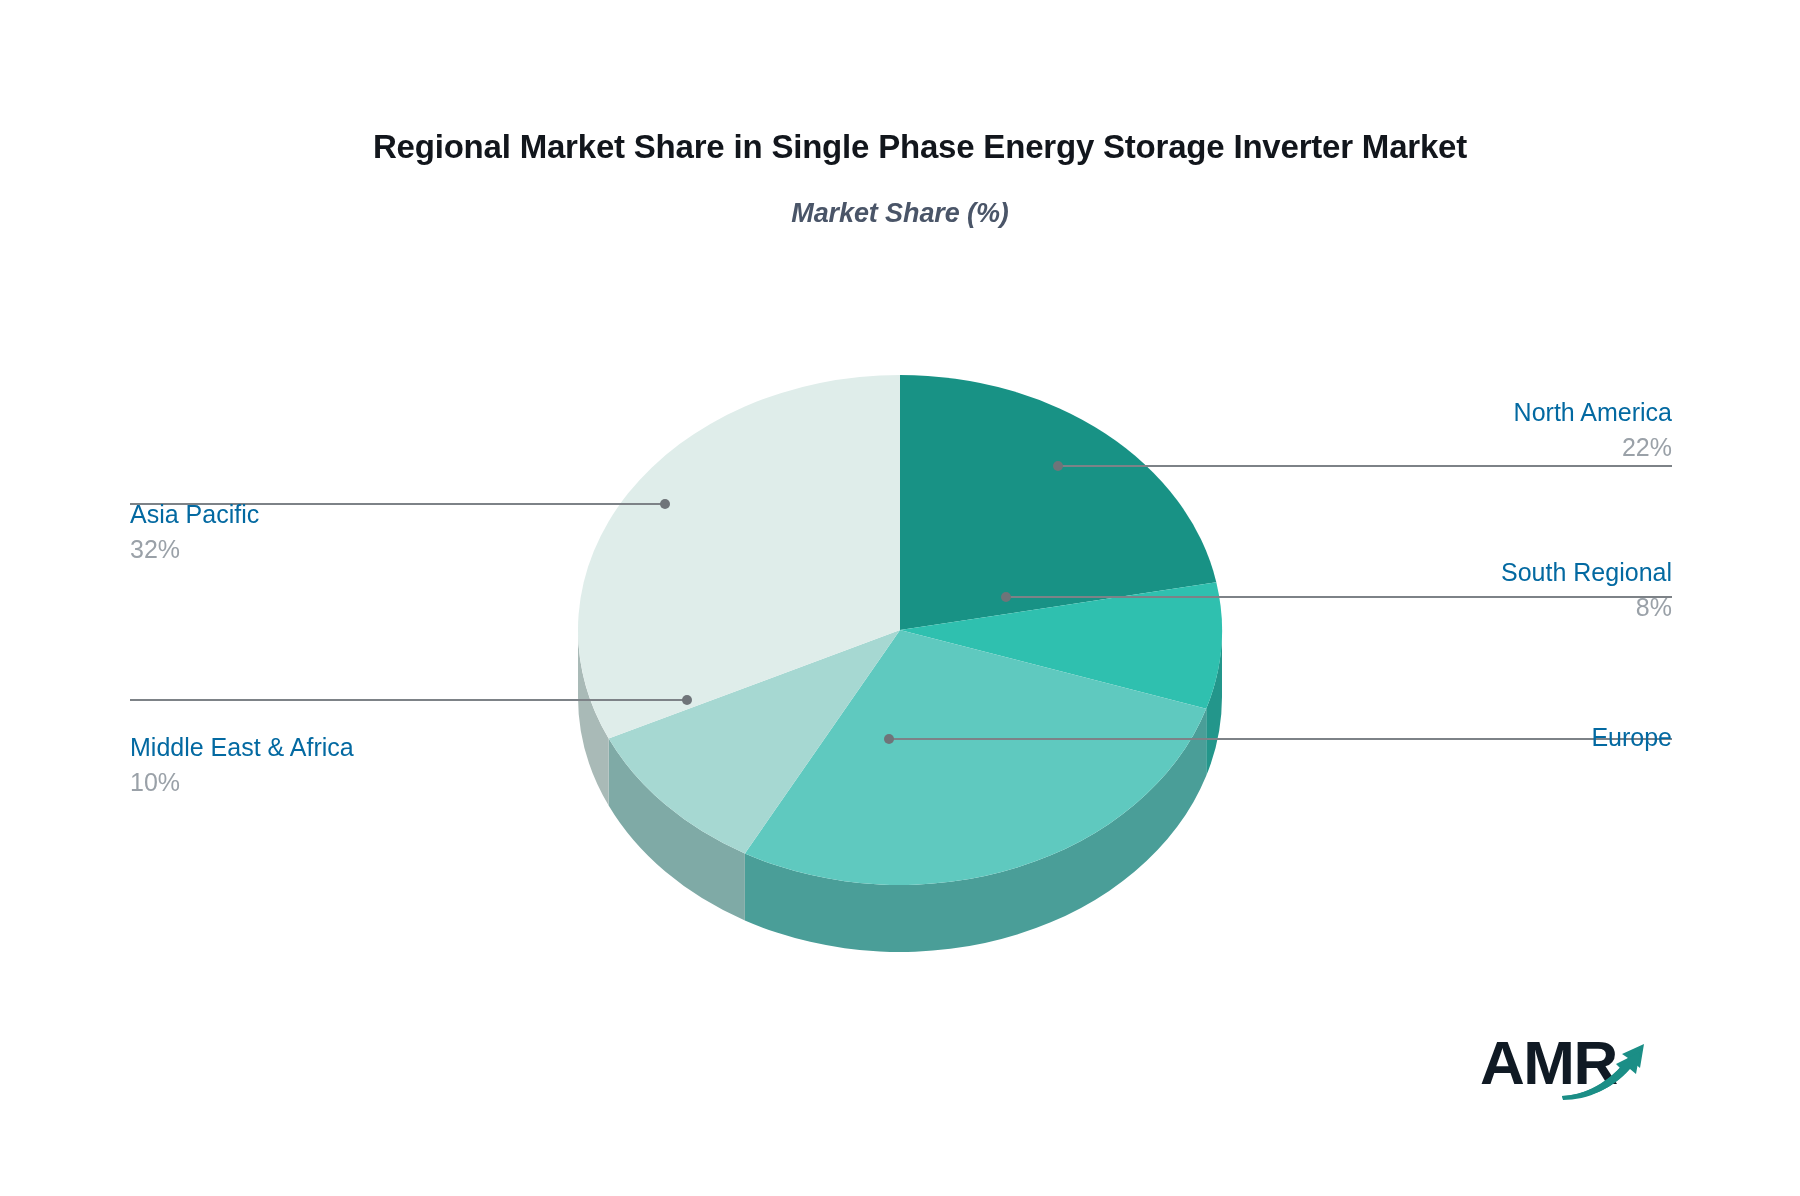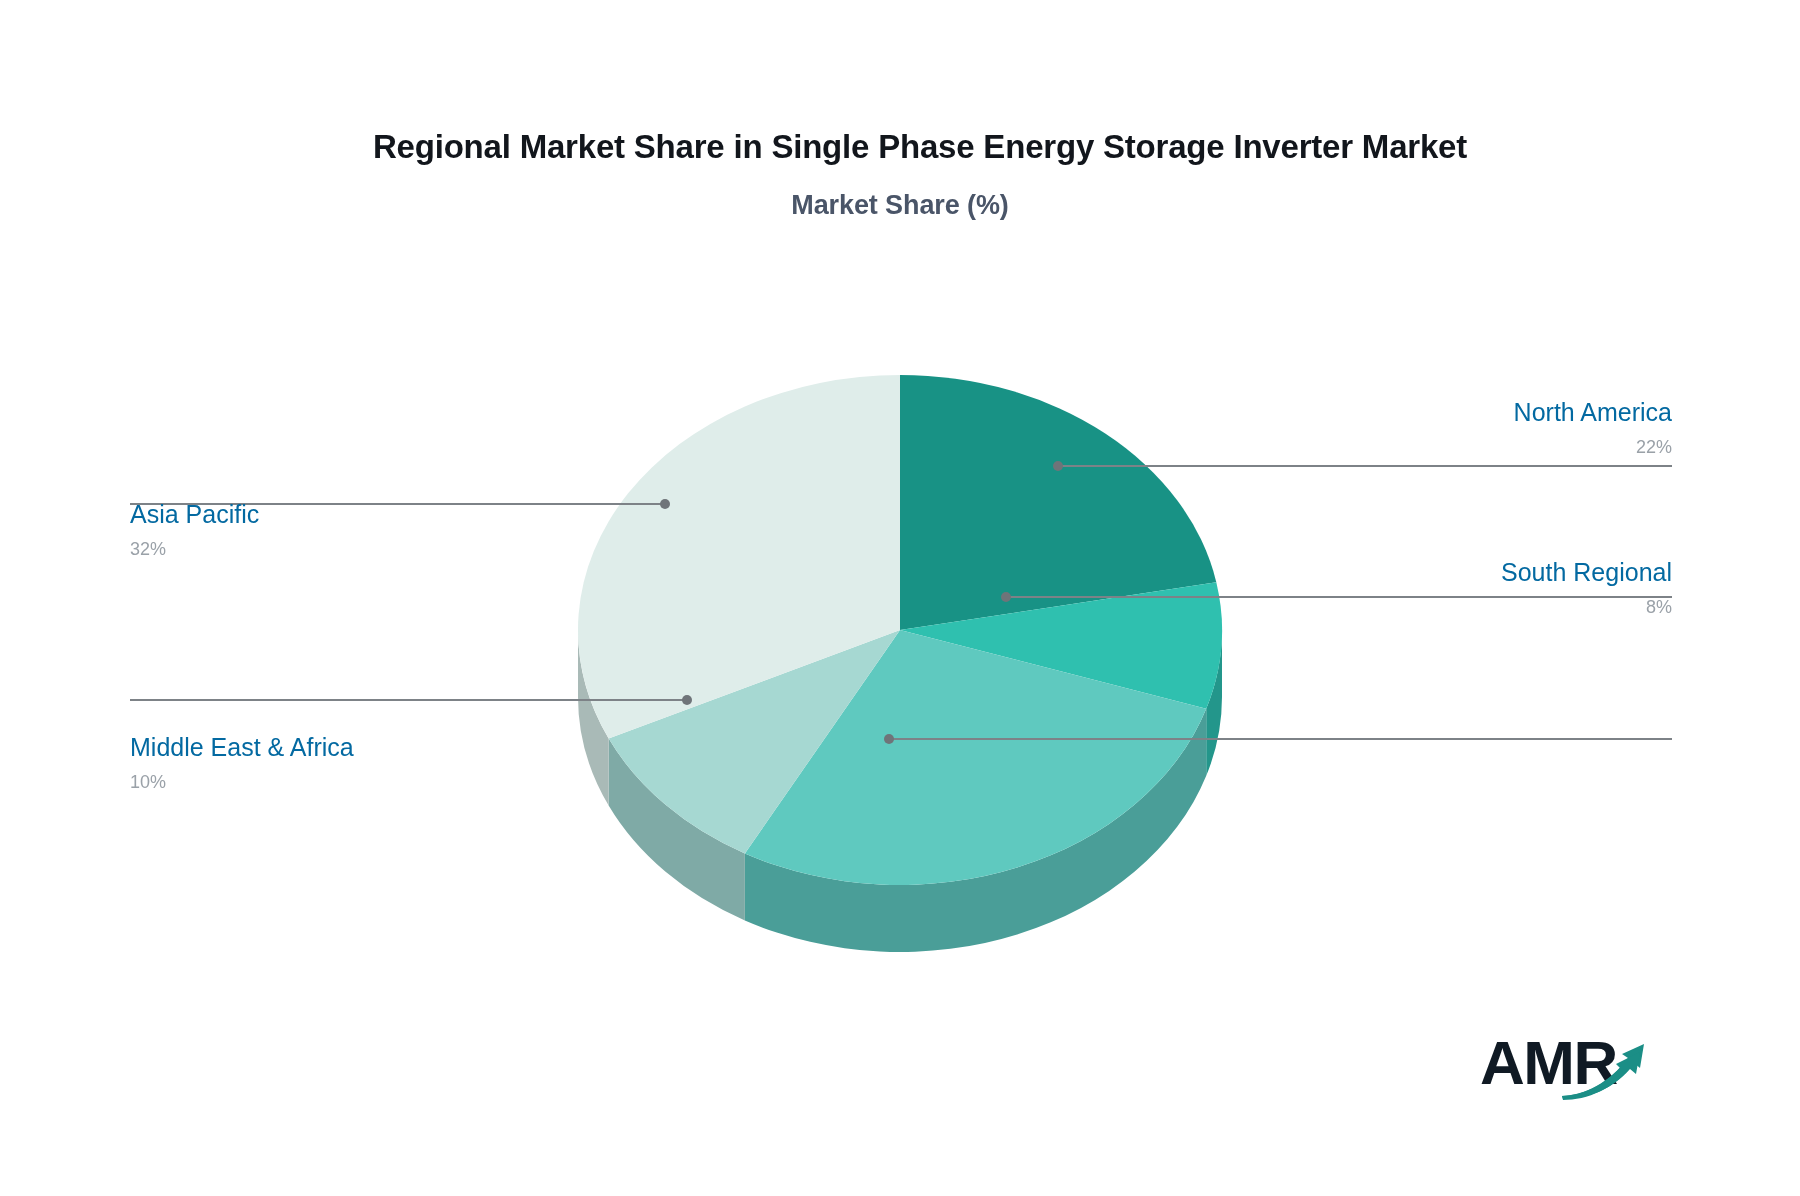--- a/index.html
+++ b/index.html
@@ -29,28 +29,29 @@
     font-size: 33px;
     font-weight: bold;
     color: #12161c;
     letter-spacing: -0.2px;
     white-space: nowrap;
     margin-left: 20px;
   }
   #chart-subtitle {
     position: absolute;
     left: 0;
-    top: 190px;
+    top: 198px;
     width: 1800px;
     text-align: center;
     font-size: 27px;
     font-weight: bold;
     color: #4a5568;
     letter-spacing: -0.1px;
     white-space: nowrap;
+    font-style: italic;
   }
 
   
   #pie-svg {
     position: absolute;
     left: 0;
     top: 0;
     width: 1800px;
     height: 1196px;
   }
@@ -59,21 +60,21 @@
   .callout {
     position: absolute;
     white-space: nowrap;
   }
   .callout .cname {
     font-size: 25px;
     color: #0369a1;
     line-height: 34px;
   }
   .callout .cval {
-    font-size: 18px;
+    font-size: 25px;
     color: #9aa1a8;
     line-height: 36px;
   }
   .callout.right {
     text-align: right;
   }
   .callout.left {
     text-align: left;
   }
 
@@ -141,20 +142,21 @@
     <div class="cname">North America</div>
     <div class="cval">22%</div>
   </div>
 
   <div class="callout right" style="left:1372px; top:555px; width:300px;">
     <div class="cname">South Regional</div>
     <div class="cval">8%</div>
   </div>
 
   <div class="callout right" style="left:1372px; top:720px; width:300px;">
+    <div class="cname">Europe</div>
   </div>
 
   <div class="callout left" style="left:130px; top:730px; width:400px;">
     <div class="cname">Middle East &amp; Africa</div>
     <div class="cval">10%</div>
   </div>
 
   <div class="callout left" style="left:130px; top:497px; width:400px;">
     <div class="cname">Asia Pacific</div>
     <div class="cval">32%</div>

